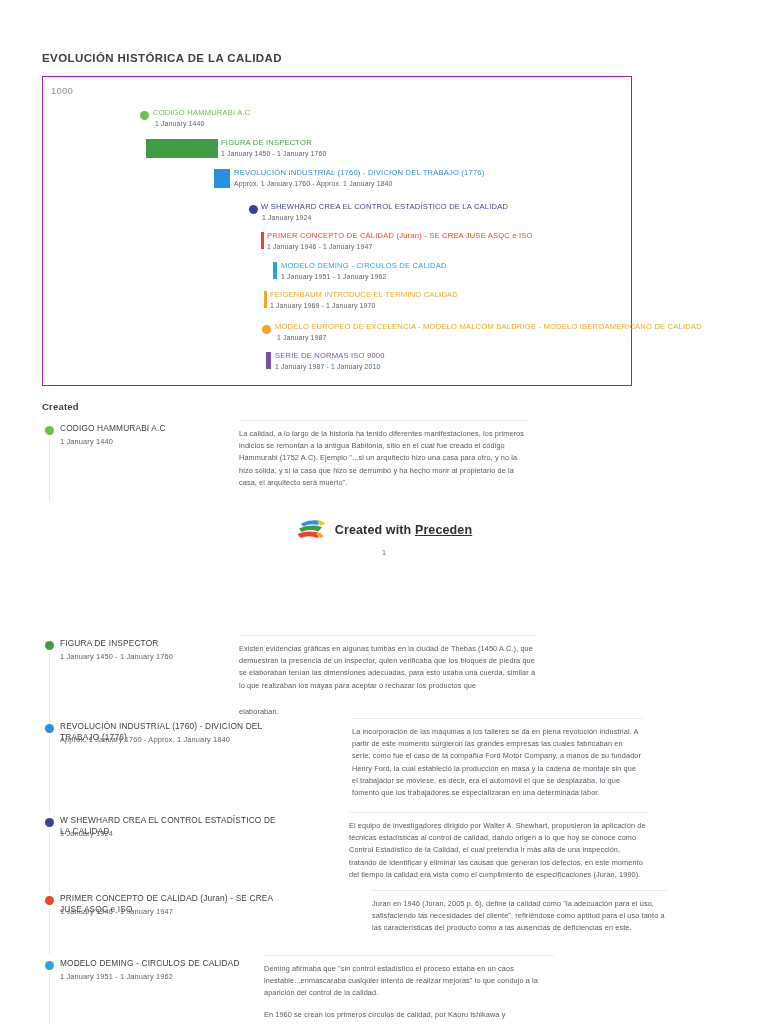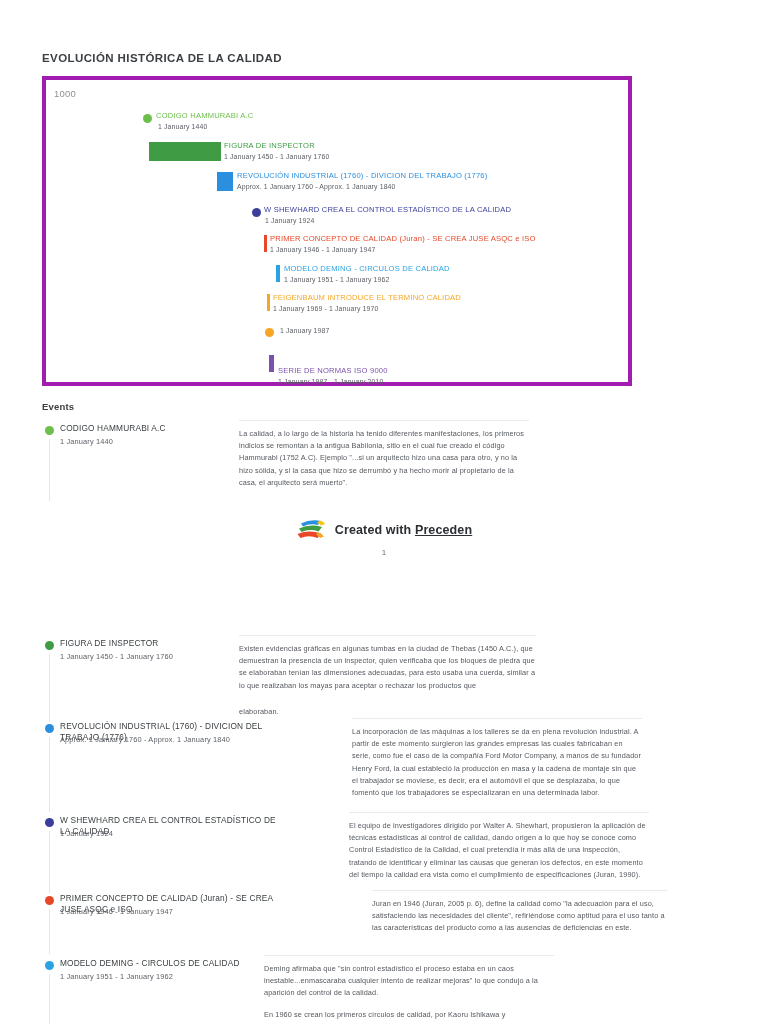--- a/index.html
+++ b/index.html
@@ -16,21 +16,21 @@
   .doc-title {
     position: absolute; left: 42px; top: 52px;
     font-size: 11.5px; font-weight: 700; letter-spacing: .035em;
     color: #3c4043;
   }
 
   
   .timeline-card {
     position: absolute; left: 42px; top: 76px;
     width: 590px; height: 310px;
-    border: 4px solid #a21caf;
+    border: 1px solid #a21caf;
     background: #fff;
   }
   .axis-col {
     position: absolute; top: 0; bottom: 0;
     border-left: 1px solid #e3e5e8;
   }
   .axis-col.first { border-left: none; }
   .axis-label {
     position: absolute; top: 8px; left: 8px;
     font-size: 9.5px; color: #8c9196; letter-spacing: .02em;
@@ -171,34 +171,35 @@
       <span class="tl-bar" style="left:0px; width:3px; height:17px; background:#f5a623;"></span>
       <span class="tl-text" style="left:6px; top:-1px;">
         <span class="tl-title" style="color:#f5a623;">FEIGENBAUM INTRODUCE EL TERMINO CALIDAD</span>
         <span class="tl-date">1 January 1969 - 1 January 1970</span>
       </span>
     </div>
 
     <div class="tl-row" style="left:219px; top:247px;">
       <span class="tl-dot" style="left:0px; background:#f5a623;"></span>
       <span class="tl-text" style="left:13px; top:-2px;">
+        <span class="tl-title" style="color:#f5a623;">MODELO EUROPEO DE EXCELENCIA - MODELO MALCOM BALDRIGE - MODELO IBEROAMERICANO DE CALIDAD</span>
         <span class="tl-date" style="padding-left:2px;">1 January 1987</span>
       </span>
     </div>
 
     <div class="tl-row" style="left:223px; top:275px;">
       <span class="tl-bar" style="left:0px; width:5px; height:17px; background:#7b52ab;"></span>
-      <span class="tl-text" style="left:9px; top:-1px;margin-top:12px;">
+      <span class="tl-text" style="left:9px; top:-1px;">
         <span class="tl-title" style="color:#7b52ab;">SERIE DE NORMAS ISO 9000</span>
         <span class="tl-date">1 January 1987 - 1 January 2010</span>
       </span>
     </div>
   </div>
 
-  <div class="events-heading">Events</div>
+  <div class="events-heading">Created</div>
 
   <div class="event" style="top:423px;">
     <div class="event-left">
       <span class="ev-dot" style="background:#6cbf4b;"></span>
       <span class="ev-title">CODIGO HAMMURABI A.C</span>
       <span class="ev-date">1 January 1440</span>
       <span class="ev-rail" style="height:62px;"></span>
     </div>
     <div class="event-body" style="left:197px; width:290px;">
       <p class="ev-p">La calidad, a lo largo de la historia ha tenido diferentes manifestaciones, los primeros indicios se remontan a la antigua Babilonia, sitio en el cual fue creado el código Hammurabi (1752 A.C). Ejemplo "...si un arquitecto hizo una casa para otro, y no la hizo sólida, y si la casa que hizo se derrumbó y ha hecho morir al propietario de la casa, el arquitecto será muerto".</p>

